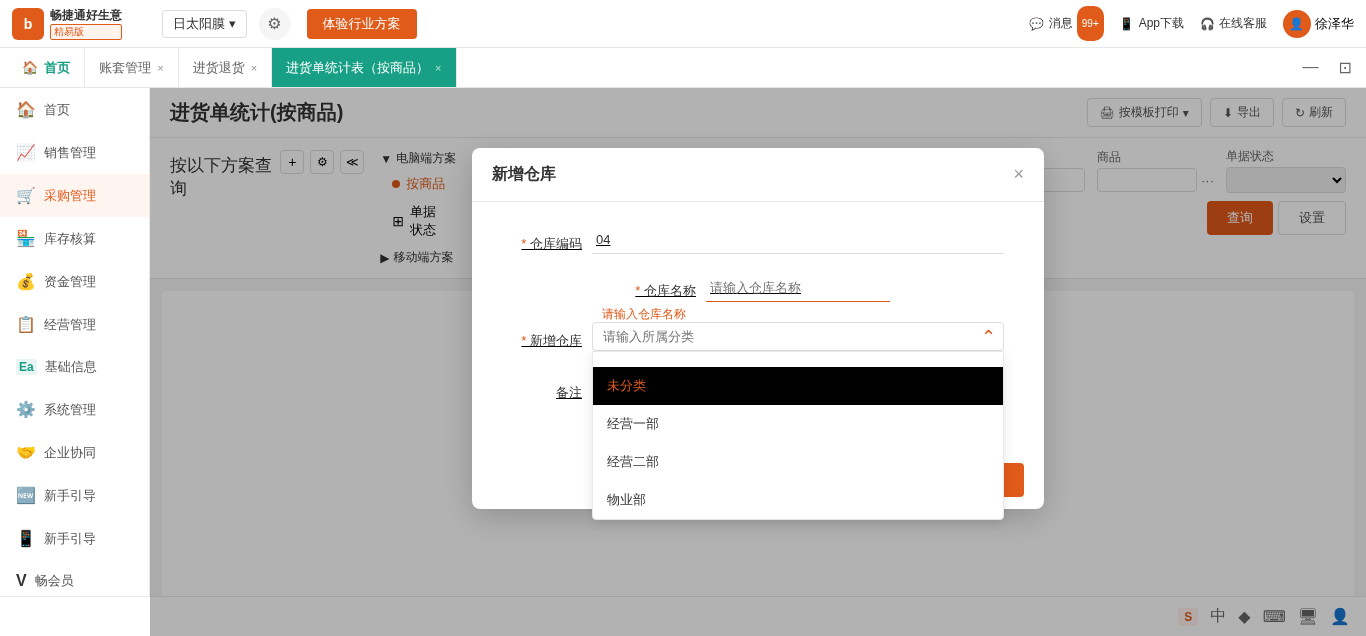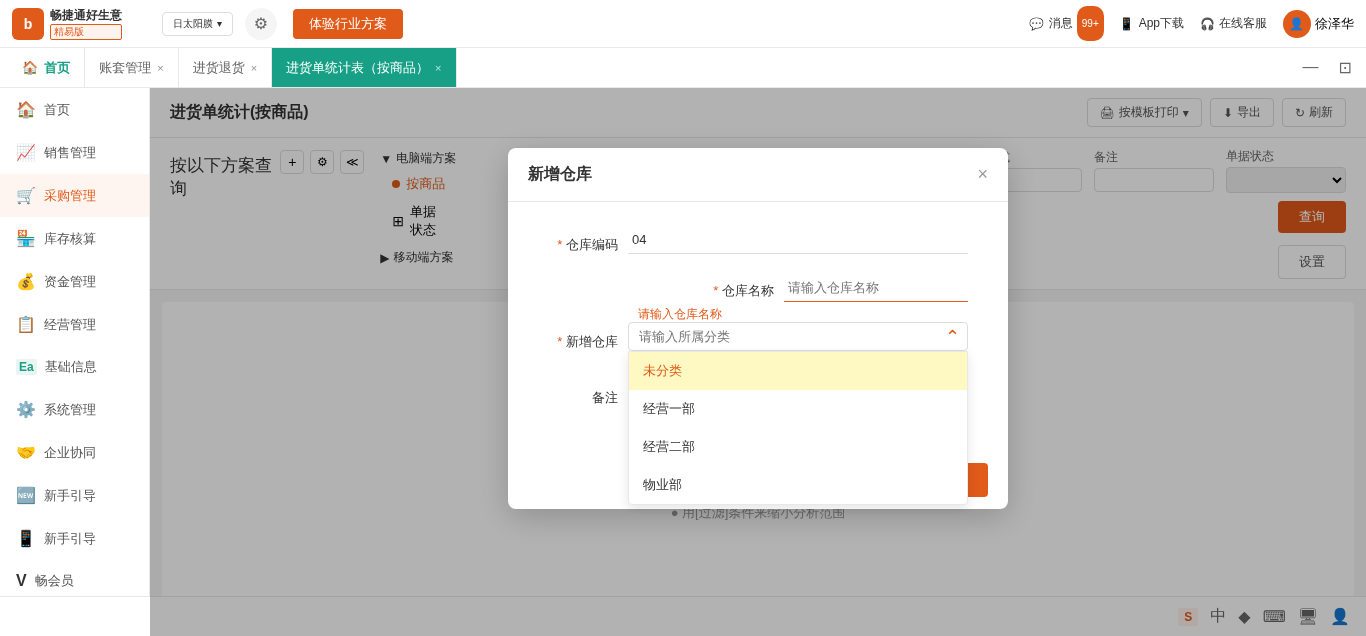--- a/index.html
+++ b/index.html
@@ -28,21 +28,21 @@
       display: flex; align-items: center; justify-content: center;
       color: #fff; font-weight: bold; font-size: 14px;
     }
     .logo-badge { font-size: 10px; color: #e05a1a; background: #fff3ee; border: 1px solid #e05a1a; border-radius: 2px; padding: 0 3px; }
 
     .store-selector {
       display: flex; align-items: center; gap: 4px;
       border: 1px solid #ddd; border-radius: 4px;
       padding: 4px 10px; cursor: pointer; color: #333;
     }
-    .store-selector span { font-size: 10px; }
+    .store-selector span { font-size: 13px; }
 
     .top-actions {
       display: flex; align-items: center; gap: 16px;
       margin-left: 12px;
     }
     .gear-btn {
       width: 32px; height: 32px;
       border-radius: 50%; background: #f5f5f5;
       display: flex; align-items: center; justify-content: center;
       cursor: pointer; color: #666; font-size: 16px;
@@ -122,21 +122,21 @@
       overflow: hidden;
       position: relative;
     }
 
     .page-header {
       background: #fff;
       padding: 10px 20px;
       display: flex; align-items: center; justify-content: space-between;
       border-bottom: 1px solid #e8e8e8;
     }
-    .page-title { font-size: 16px; font-weight: bold; color: #333; }
+    .page-title { font-size: 20px; font-weight: bold; color: #333; }
     .page-actions { display: flex; gap: 8px; align-items: center; }
     .action-btn {
       display: flex; align-items: center; gap: 4px;
       padding: 5px 12px; border: 1px solid #ddd; border-radius: 4px;
       background: #fff; cursor: pointer; font-size: 12px; color: #555;
     }
 
     .filter-bar {
       background: #fff;
       padding: 10px 20px;
@@ -155,36 +155,36 @@
       background: rgba(0,0,0,0.3);
       display: flex; align-items: flex-start; justify-content: center;
       padding-top: 60px;
       z-index: 100;
     }
 
     
     .dialog {
       background: #fff;
       border-radius: 8px;
-      width: 500px;
+      width: 572px;
       box-shadow: 0 8px 32px rgba(0,0,0,0.2);
       position: relative;
       z-index: 101;
     }
     .dialog-header {
       padding: 16px 20px;
       border-bottom: 1px solid #e8e8e8;
       display: flex; align-items: center; justify-content: space-between;
     }
     .dialog-title { font-size: 16px; font-weight: bold; color: #333; }
     .dialog-close { font-size: 18px; cursor: pointer; color: #999; }
 
     .dialog-body { padding: 24px 40px; }
     .form-row {
-      display: flex; align-items: flex-end; margin-bottom: 20px; position: relative;
+      display: flex; align-items: center; margin-bottom: 20px; position: relative; text-decoration: underline;
     }
     .form-label {
       width: 80px; font-size: 13px; color: #333;
       padding-top: 8px; text-align: right; padding-right: 10px;
       flex-shrink: 0;
     }
     .form-label.required::before { content: "* "; color: #e05a1a; }
     .form-input {
       flex: 1;
       border: none; border-bottom: 1px solid #ddd;
@@ -213,21 +213,21 @@
       position: absolute; top: 100%; left: 0; right: 0;
       background: #fff;
       border: 1px solid #e8e8e8;
       border-radius: 0 0 4px 4px;
       box-shadow: 0 4px 12px rgba(0,0,0,0.1);
       z-index: 200;
     }
     .dropdown-item {
       padding: 10px 14px; font-size: 13px; cursor: pointer; color: #333;
     }
-    .dropdown-item.selected { background: #fef9c3; color: #e05a1a; }
+    .dropdown-item.selected { background: #000000; color: #e05a1a; margin-top: 15px; }
 
     .form-textarea {
       flex: 1; border: none; border-bottom: 1px solid #ddd;
       padding: 6px 4px; font-size: 13px; resize: none; height: 36px;
       outline: none;
     }
 
     .dialog-footer {
       padding: 12px 20px;
       display: flex; justify-content: flex-end; gap: 10px;
@@ -446,27 +446,34 @@
             </div>
             <div style="display:flex;flex-direction:column;gap:2px;">
               <span style="font-size:12px;color:#666;">付款方式</span>
               <input type="text" style="border: 1px solid rgb(221, 221, 221); border-radius: 4px; padding: 4px 8px; font-size: 12px; width: 120px;">
             </div>
             <div style="display:flex;flex-direction:column;gap:2px;">
               <span style="font-size:12px;color:#666;">备注</span>
               <input type="text" style="border: 1px solid rgb(221, 221, 221); border-radius: 4px; padding: 4px 8px; font-size: 12px; width: 120px;">
             </div>
             <div style="display:flex;flex-direction:column;gap:2px;">
+              <span style="font-size:12px;color:#666;">商品</span>
+              <div style="display:flex;align-items:center;gap:4px;">
+                <input type="text" style="border: 1px solid rgb(221, 221, 221); border-radius: 4px; padding: 4px 8px; font-size: 12px; width: 100px;">
+                <span style="cursor:pointer;color:#666;">···</span>
+              </div>
+            </div>
+            <div style="display:flex;flex-direction:column;gap:2px;">
               <span style="font-size:12px;color:#666;font-family:Liberation Serif, serif;">单据状态</span>
               <select style="border:1px solid #ddd;border-radius:4px;padding:4px 8px;font-size:12px;width:120px;">
                 <option></option>
               </select>
             </div>
           </div>
-          <div style="display:flex;gap:12px;flex-direction:column;">
+          <div style="display:flex;gap:5px;">
             <button class="query-btn">查询</button>
             <button class="set-btn">设置</button>
           </div>
         </div>
       </div>
 
       <div style="flex:1;background:#f5f5f5;padding:12px;position:relative;">
         <div style="background:#fff;border-radius:4px;height:100%;display:flex;flex-direction:column;align-items:center;justify-content:center;gap:12px;">
           <div style="color:#ccc;font-size:48px;">📊</div>
           <div style="color:#999;font-size:13px;">

